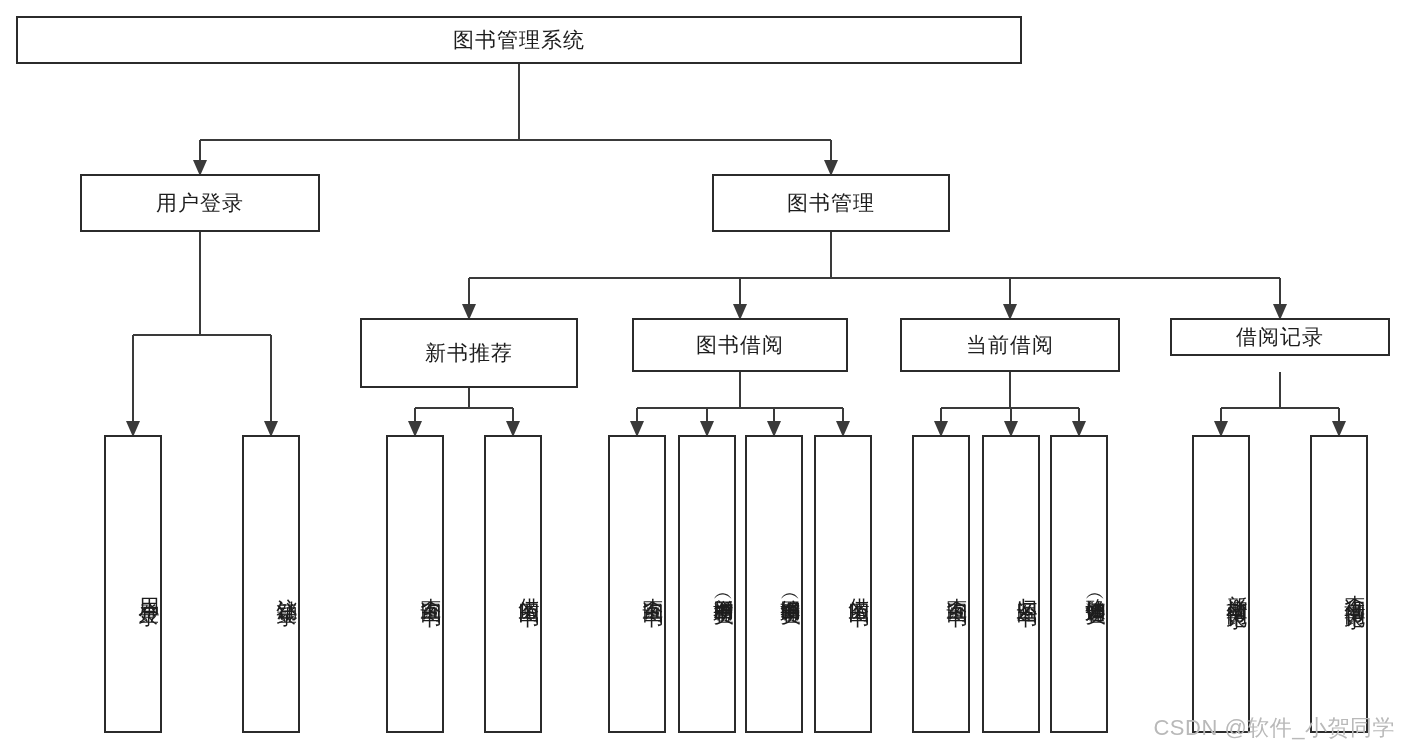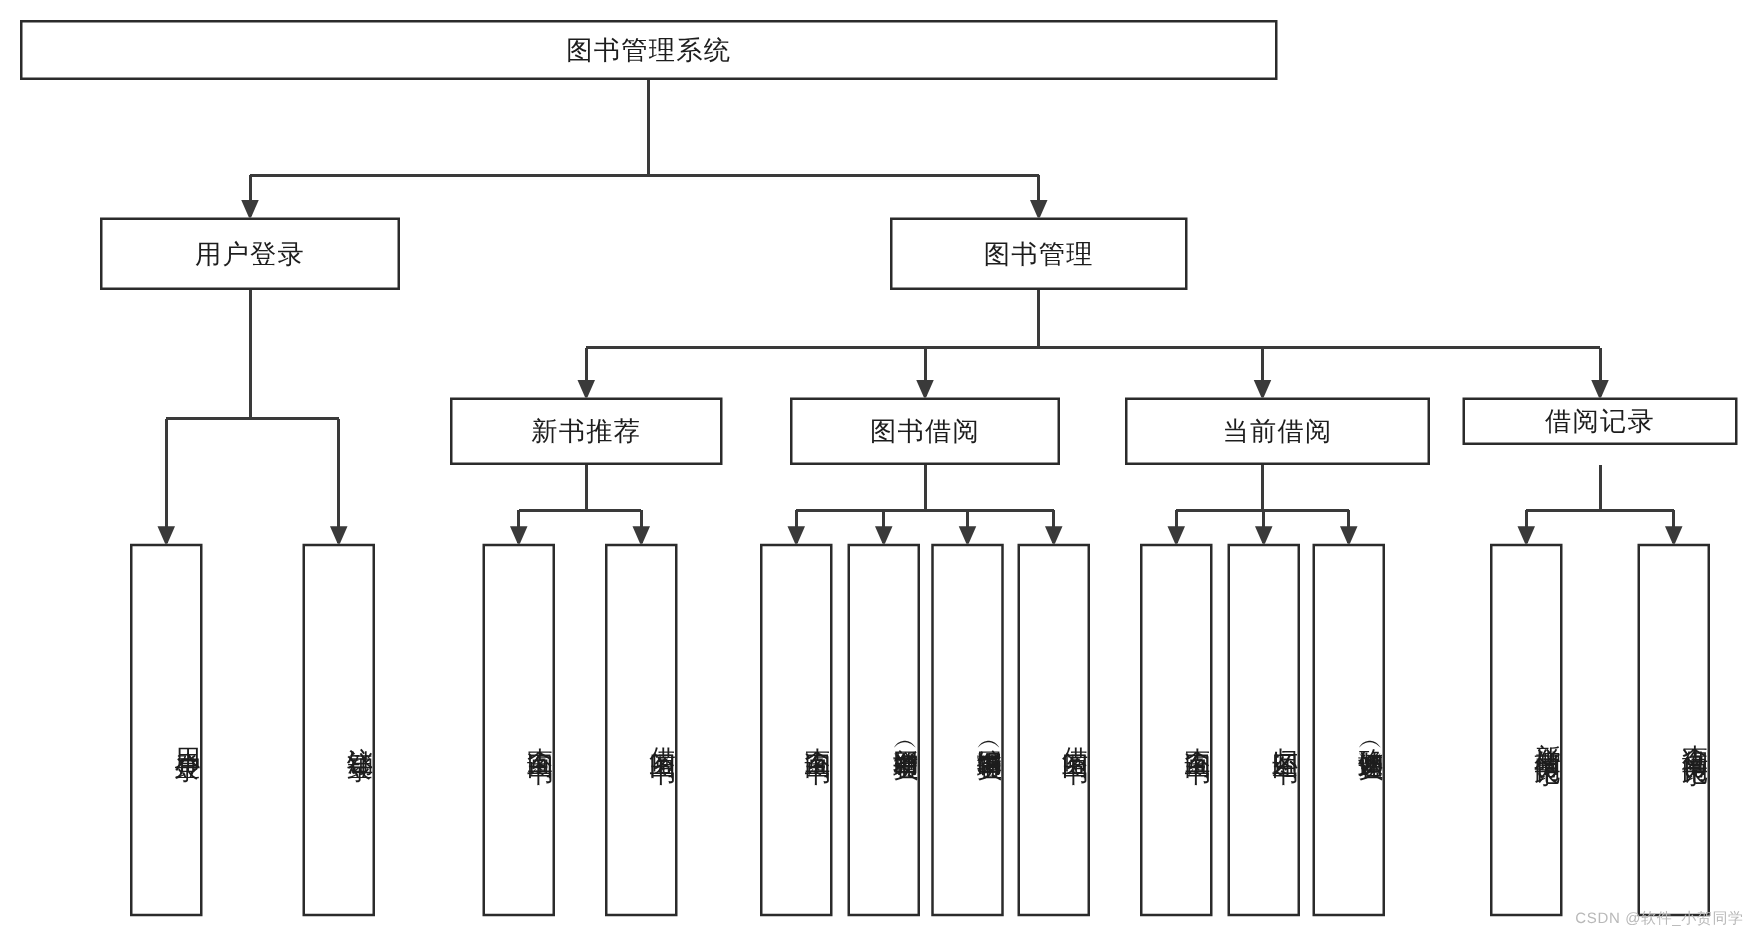--- a/index.html
+++ b/index.html
@@ -54,21 +54,21 @@
     letter-spacing: 1px;
   }
   .node .lbl {
     display: block;
     white-space: nowrap;
   }
   #watermark {
     position: absolute;
     right: 10px;
     bottom: 4px;
-    font-size: 12px;
+    font-size: 22px;
     color: #b9b9b9;
     white-space: nowrap;
     letter-spacing: 0.5px;
   }
 </style>
 </head>
 <body>
 
 <div id="stage">
   <svg id="wires" viewBox="0 0 1405 747" xmlns="http://www.w3.org/2000/svg">
@@ -128,27 +128,27 @@
   <div id="nodes-layer">
       <div class="node horiz" style="left: 16px; top: 16px; width: 1006px; height: 48px;">
         <span class="lbl">图书管理系统</span>
       </div>
       <div class="node horiz" style="left: 80px; top: 174px; width: 240px; height: 58px;">
         <span class="lbl">用户登录</span>
       </div>
       <div class="node horiz" style="left: 712px; top: 174px; width: 238px; height: 58px; text-align: center;">
         <span class="lbl">图书管理</span>
       </div>
-      <div class="node horiz" style="left: 360px; top: 318px; width: 218px; height: 54px; align-items: center;">
+      <div class="node horiz" style="left: 360px; top: 318px; width: 218px; height: 70px; align-items: center;">
         <span class="lbl">新书推荐</span>
       </div>
       <div class="node horiz" style="left: 632px; top: 318px; width: 216px; height: 54px; align-items: center;">
         <span class="lbl">图书借阅</span>
       </div>
-      <div class="node horiz" style="left: 900px; top: 318px; width: 244px; height: 54px;">
+      <div class="node horiz" style="left: 900px; top: 318px; width: 220px; height: 54px;">
         <span class="lbl">当前借阅</span>
       </div>
       <div class="node horiz" style="left: 1170px; top: 318px; width: 220px; height: 38px;">
         <span class="lbl">借阅记录</span>
       </div>
       <div class="node vert" style="left: 104px; top: 435px; width: 58px; height: 298px;">
         <span class="lbl">用户登录</span>
       </div>
       <div class="node vert" style="left: 242px; top: 435px; width: 58px; height: 298px;">
         <span class="lbl">注销登录</span>

